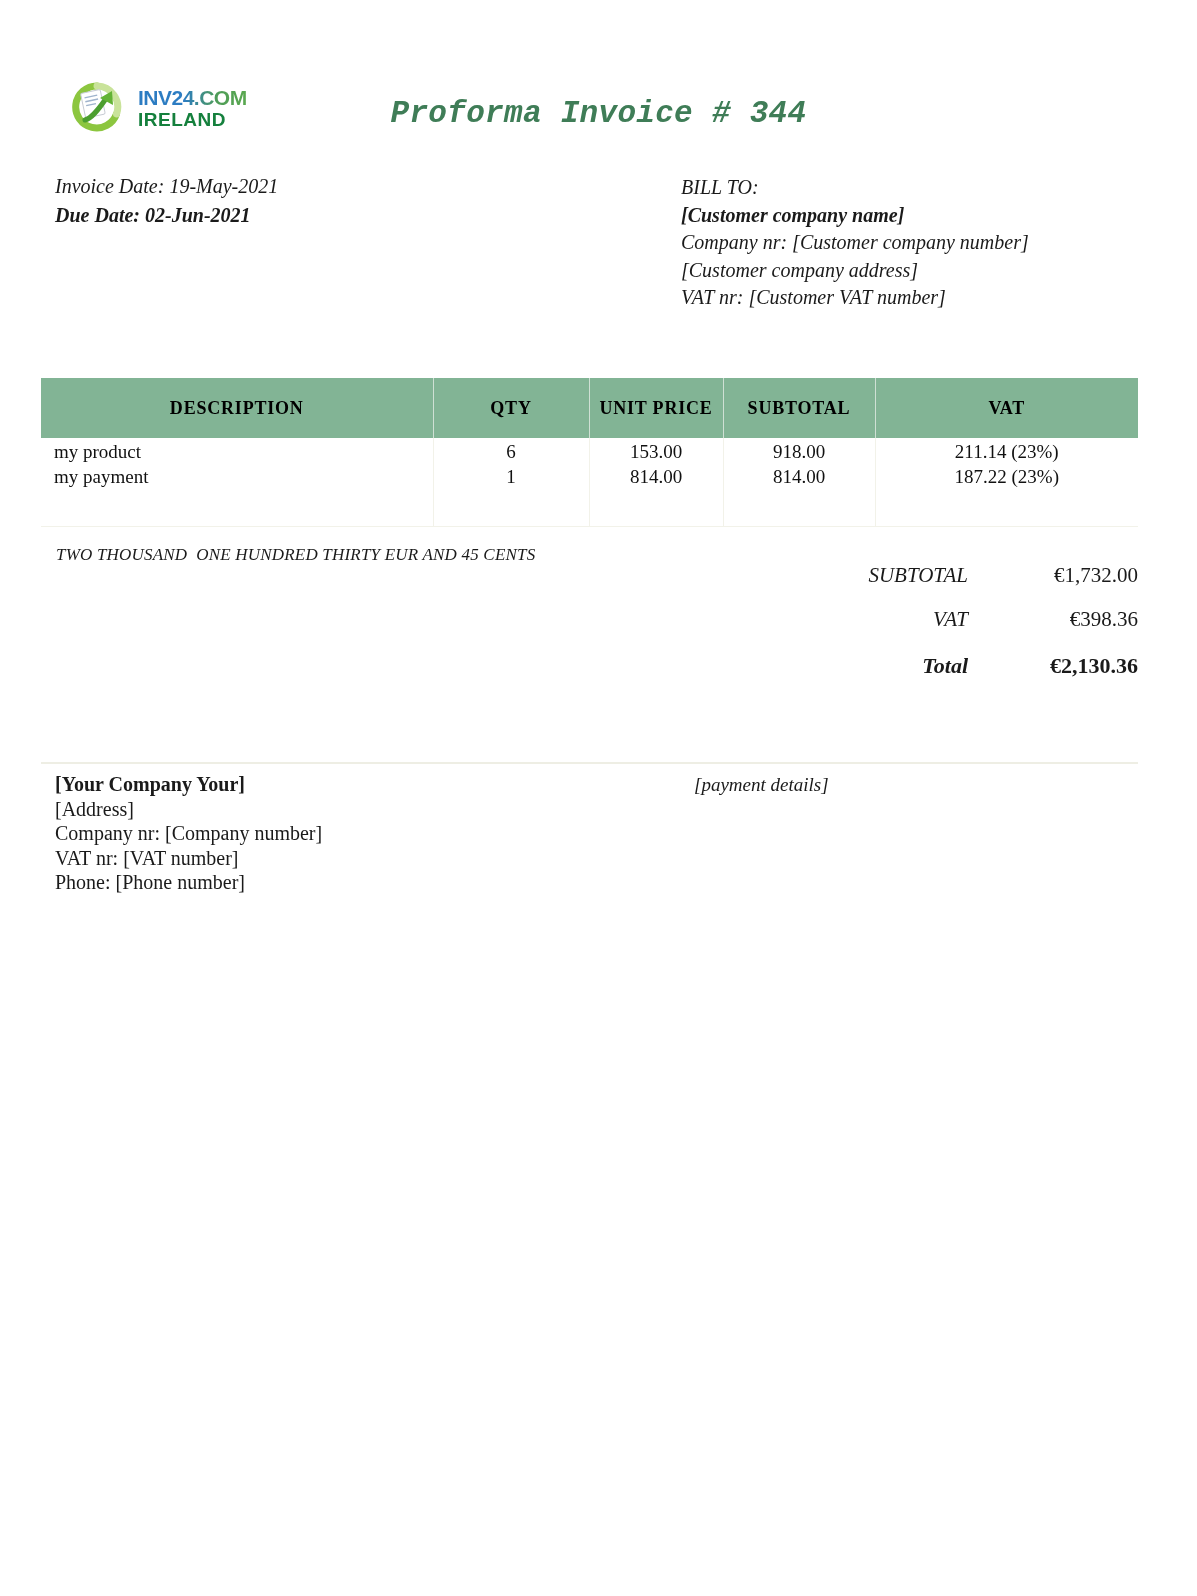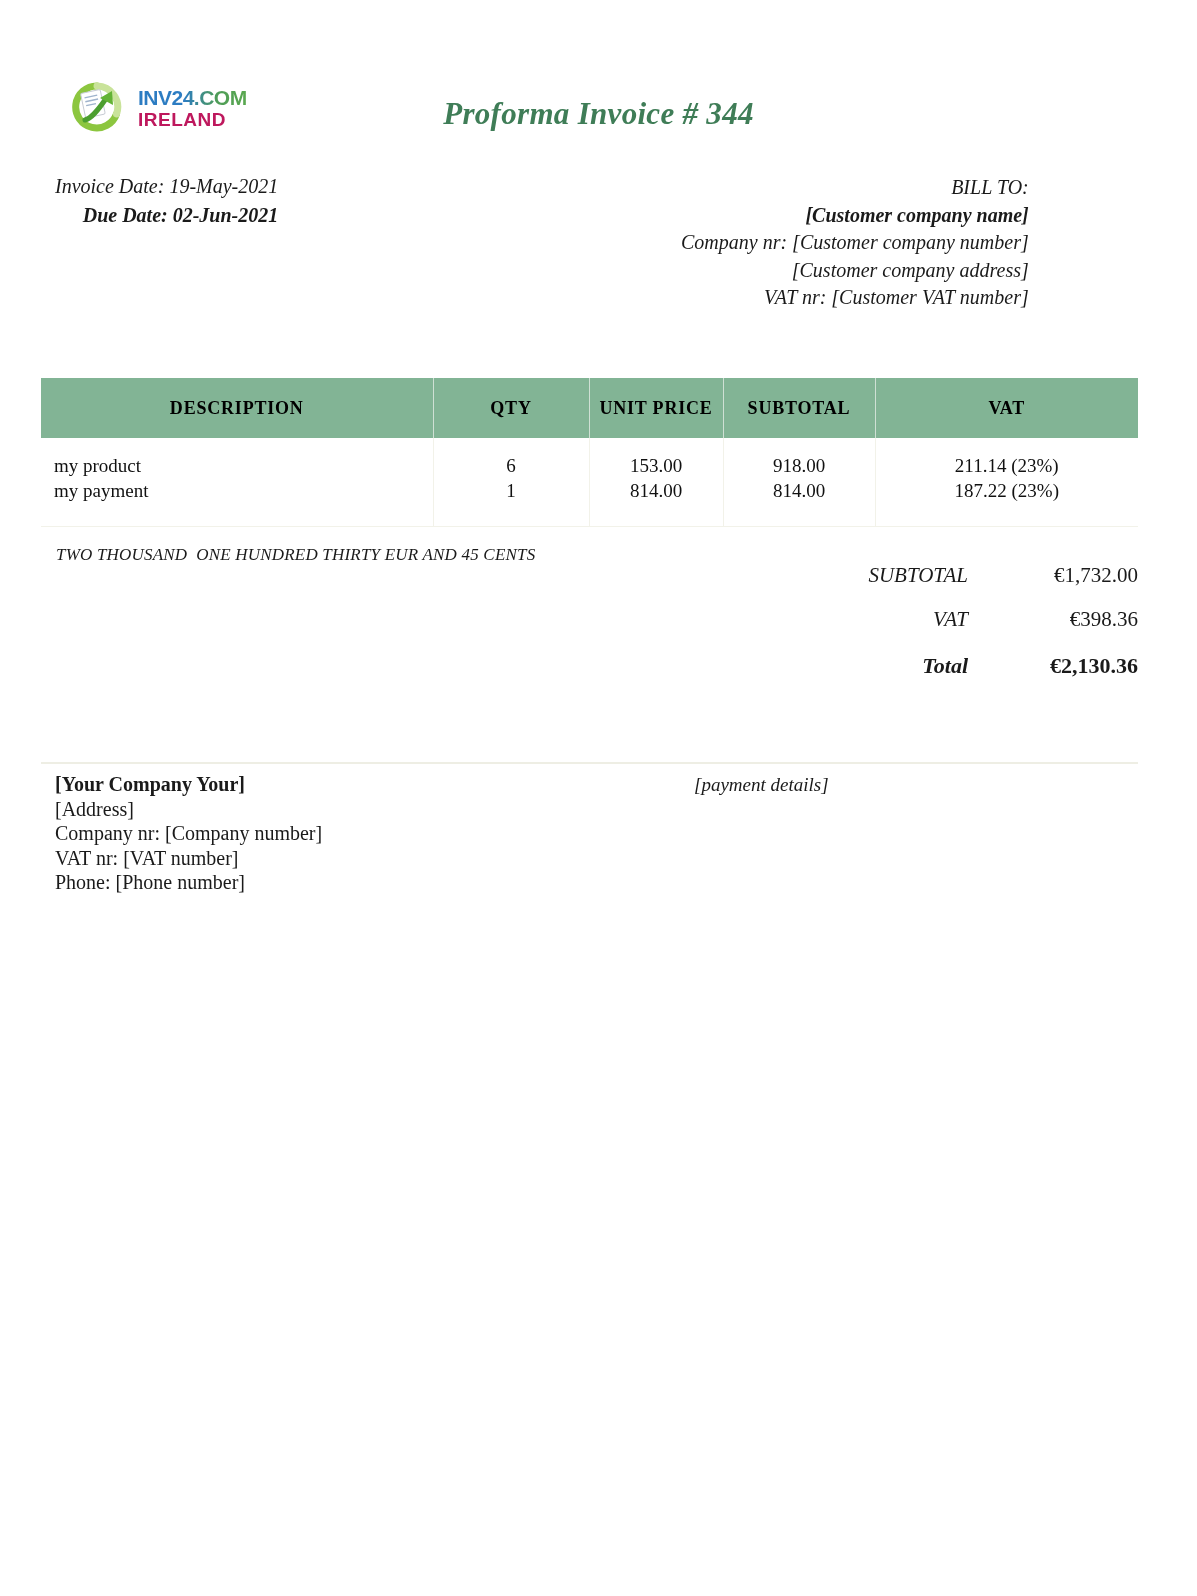--- a/index.html
+++ b/index.html
@@ -58,44 +58,43 @@
     background: linear-gradient(90deg, #2c7cc2 0%, #2c7cc2 42%, #4e9c58 72%, #5aa84f 100%);
     -webkit-background-clip: text;
     background-clip: text;
     color: transparent;
   }
   .logo-text .l2 {
     font-family: "Liberation Sans", sans-serif;
     font-weight: bold;
     font-size: 19px;
     letter-spacing: 0.5px;
-    color: #be185d;
+    color: #15803d;
     margin-top: 2px;
   }
 
   .doc-title {
     position: absolute;
     left: 0; right: 0;
     top: 26px;
     text-align: center;
-    font-family: Liberation Serif, serif;
+    font-family: Liberation Mono, monospace;
     font-style: italic;
     font-weight: bold;
     font-size: 31px;
     color: #3f7d57;
     letter-spacing: 0.3px;
   }
 
   
   .meta {
     position: absolute;
     left: 0; right: 0;
     top: 172px;
     height: 150px;
-    text-align: right;
   }
   .meta-left {
     position: absolute;
     left: 55px;
     top: 0;
     font-size: 20px;
     font-style: italic;
     line-height: 29px;
   }
   .meta-left .bold { font-weight: bold; }
@@ -137,21 +136,21 @@
     color: #111;
     vertical-align: top;
     border-right: 1px solid #f2f2e9;
     padding: 0;
     height: 88px;
   }
   .table td:last-child { border-right: none; }
   .table tbody tr { border-bottom: 1px solid #f2f2e9; }
 
   .cell-lines {
-    padding-top: 15px;
+    padding-top: 1px;
     line-height: 25px;
   }
   .c-desc  { padding-left: 13px; text-align: left; }
   .c-num   { text-align: center; }
 
   .col-desc { width: 392px; }
   .col-qty  { width: 156px; }
   .col-unit { width: 134px; }
   .col-sub  { width: 152px; }
   .col-vat  { width: 263px; }

